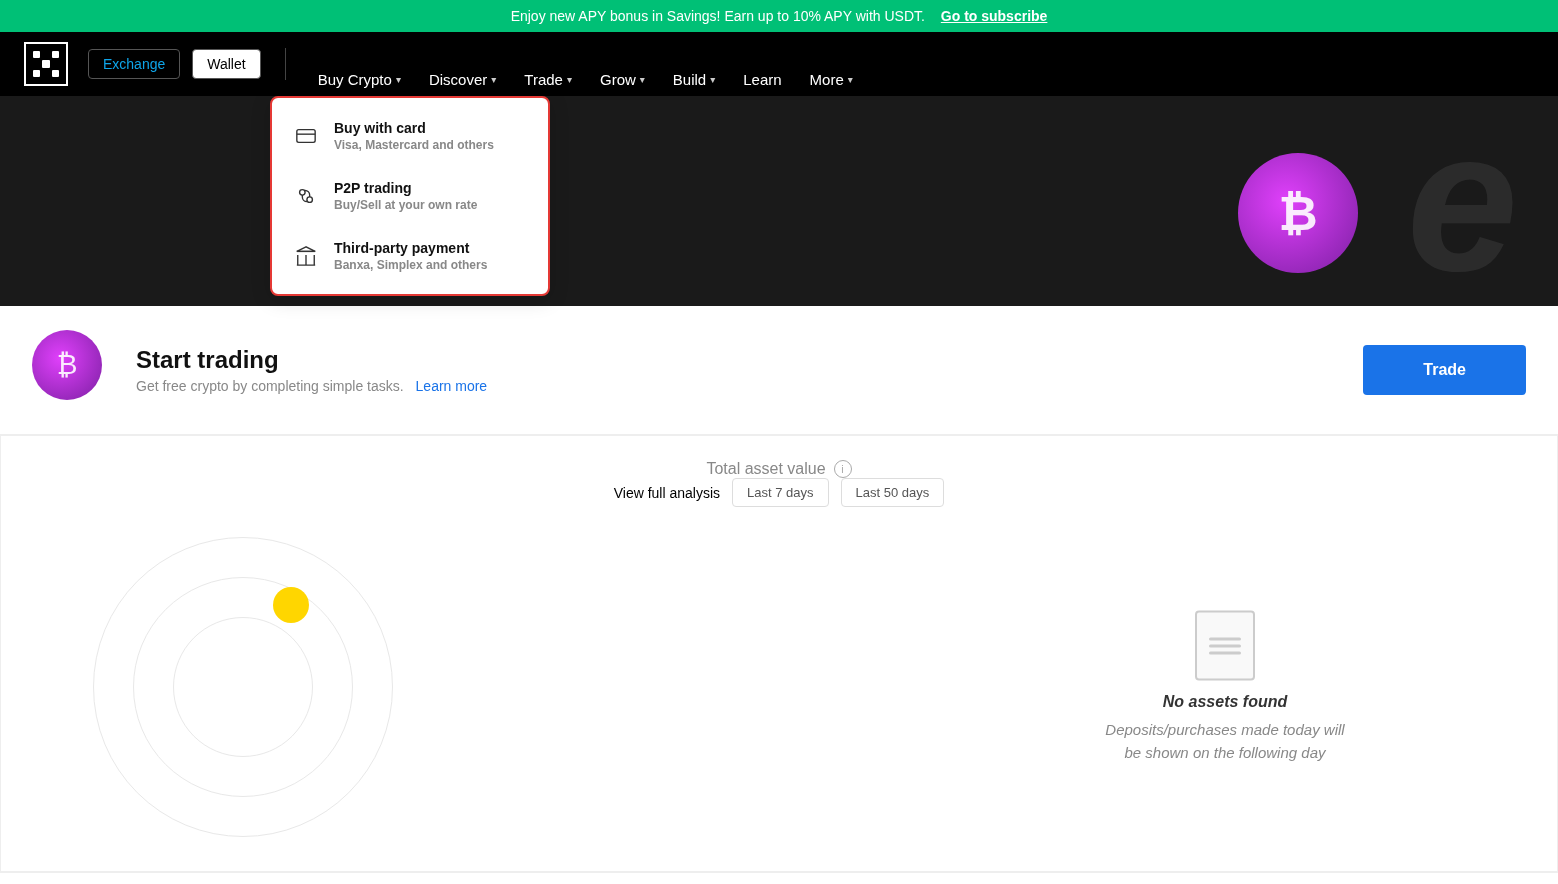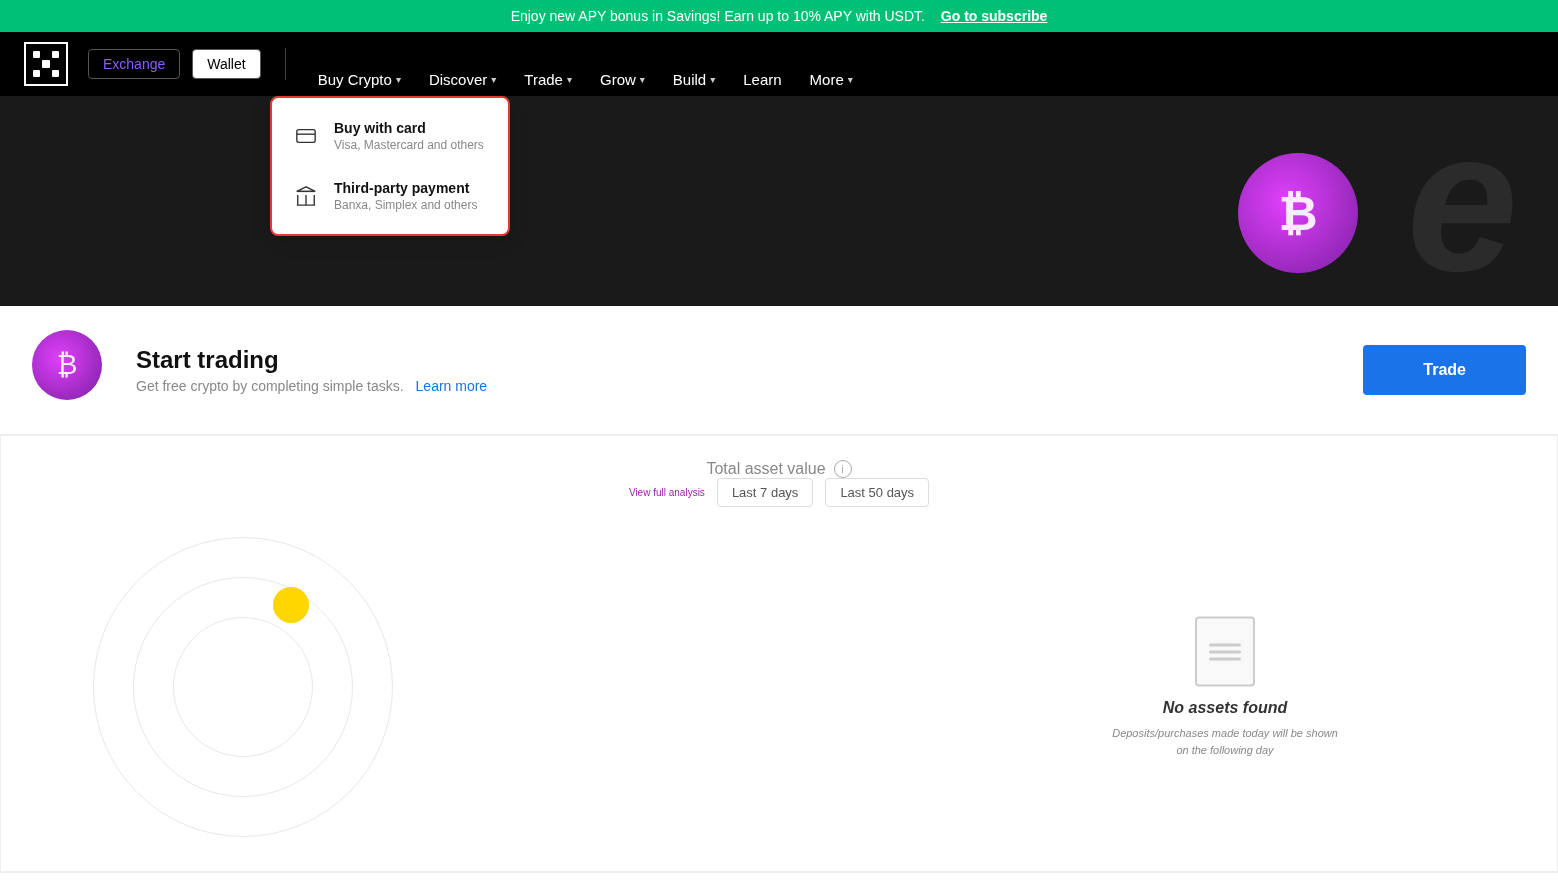--- a/index.html
+++ b/index.html
@@ -57,21 +57,21 @@
     }
     .logo-dot {
       background: #fff;
       border-radius: 1px;
     }
     .logo-dot.empty { background: transparent; }
 
     .nav-btn {
       background: transparent;
       border: 1px solid #555;
-      color: #8b5cf6;
+      color: #0ea5e9;
       padding: 6px 14px;
       border-radius: 4px;
       cursor: pointer;
       font-size: 14px;
       margin-right: 4px;
     }
     .nav-btn.active {
       background: #fff;
       color: #000;
     }
@@ -108,21 +108,21 @@
 
     
     .dropdown-container {
       position: absolute;
       top: 64px;
       left: 270px;
       background: #fff;
       border: 2px solid #e53935;
       border-radius: 8px;
       padding: 8px 0;
-      width: 240px;
+      width: 280px;
       z-index: 200;
       box-shadow: 0 4px 20px rgba(0,0,0,0.15);
     }
     .dropdown-item {
       display: flex;
       align-items: flex-start;
       padding: 14px 20px;
       cursor: pointer;
       gap: 14px;
     }
@@ -145,20 +145,21 @@
     .dropdown-text {}
     .dropdown-title {
       font-size: 14px;
       font-weight: 600;
       color: #111;
       margin-bottom: 2px;
     }
     .dropdown-sub {
       font-size: 12px;
       color: #888;
+      font-weight: bold;
     }
 
     
     .main-content {
       background: #fff;
       min-height: calc(884px - 84px);
       position: relative;
     }
 
     
@@ -289,22 +290,22 @@
       font-size: 11px;
       color: #aaa;
       cursor: pointer;
     }
     .asset-controls {
       display: flex;
       align-items: center;
       gap: 12px;
     }
     .view-full-link {
-      color: #a21caf;
-      font-size: 10px;
+      color: #000000;
+      font-size: 14px;
       cursor: pointer;
       text-align: center;
     }
     .period-btn {
       border: 1px solid #ddd;
       background: #fff;
       padding: 6px 14px;
       border-radius: 4px;
       font-size: 13px;
       cursor: pointer;
@@ -364,21 +365,21 @@
       background: #ccc;
       border-radius: 2px;
     }
     .no-assets-title {
       font-size: 16px;
       font-weight: 600;
       color: #333;
       margin-bottom: 8px;
     }
     .no-assets-sub {
-      font-size: 11px;
+      font-size: 15px;
       color: #888;
       line-height: 1.5;
       max-width: 240px;
     }
 
     
     .tabs-section {
       background: #fff;
       padding: 16px 32px 0;
       border-top: 1px solid #eee;
@@ -466,20 +467,34 @@
           <rect x="2" y="5" width="20" height="14" rx="2" ry="2"></rect>
           <line x1="2" y1="10" x2="22" y2="10"></line>
         </svg>
       </div>
       <div class="dropdown-text">
         <div class="dropdown-title">Buy with card</div>
         <div class="dropdown-sub">Visa, Mastercard and others</div>
       </div>
     </div>
 
+    <div class="dropdown-item">
+      <div class="dropdown-icon">
+        <svg viewBox="0 0 24 24">
+          <circle cx="8" cy="8" r="3"></circle>
+          <circle cx="16" cy="16" r="3"></circle>
+          <path d="M8 11v2a5 5 0 005 5h.5"></path>
+          <path d="M16 13v-2a5 5 0 00-5-5h-.5"></path>
+        </svg>
+      </div>
+      <div class="dropdown-text">
+        <div class="dropdown-title">P2P trading</div>
+        <div class="dropdown-sub">Buy/Sell at your own rate</div>
+      </div>
+    </div>
 
     <div class="dropdown-item">
       <div class="dropdown-icon">
         <svg viewBox="0 0 24 24">
           <path d="M3 22V11M21 22V11M12 22V11M12 2L2 7h20L12 2zM2 22h20"></path>
           <line x1="2" y1="7" x2="22" y2="7"></line>
         </svg>
       </div>
       <div class="dropdown-text">
         <div class="dropdown-title">Third-party payment</div>

